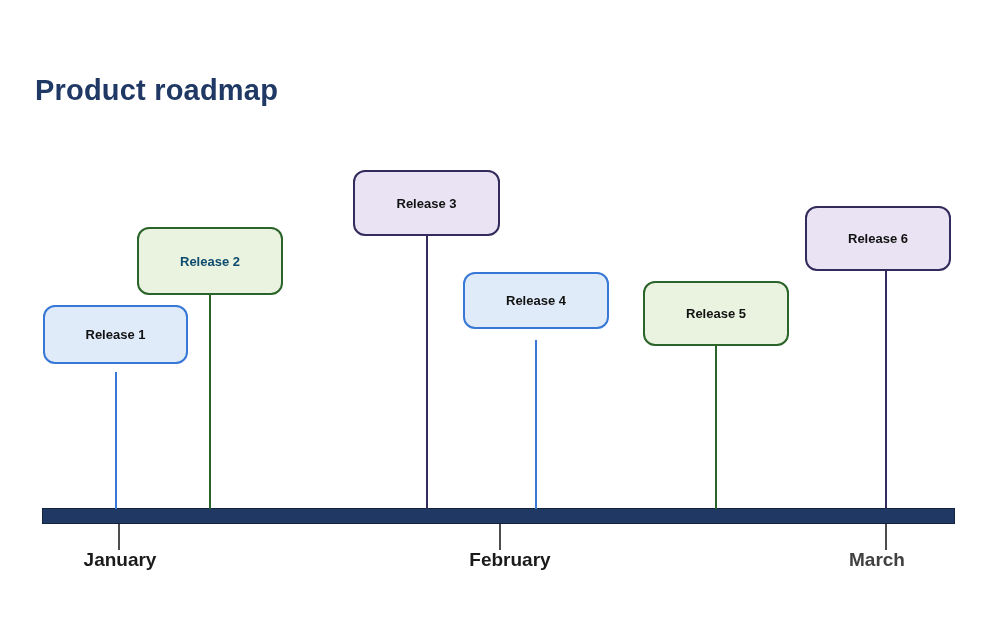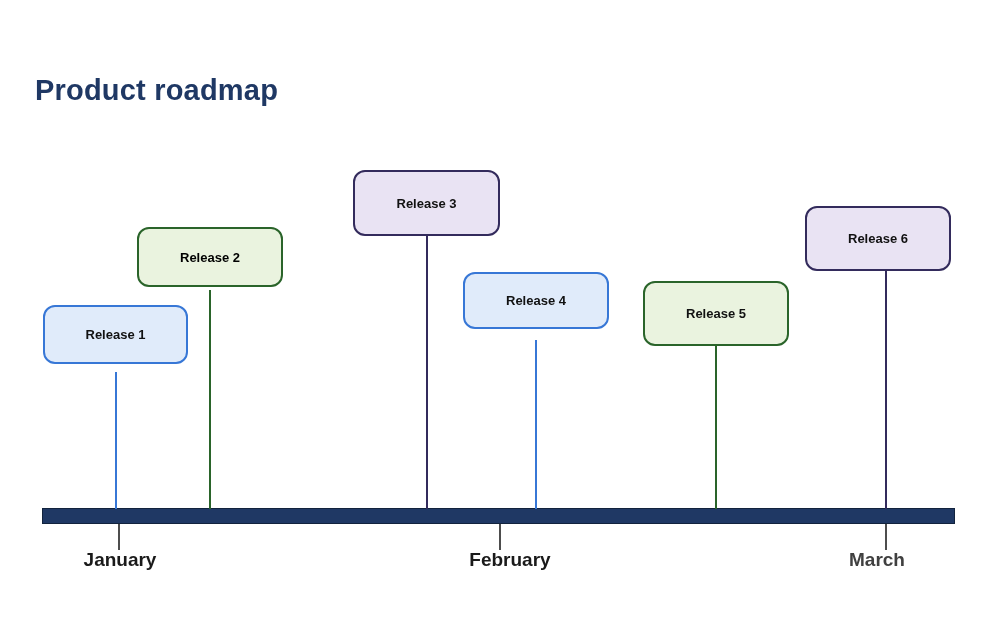--- a/index.html
+++ b/index.html
@@ -60,21 +60,21 @@
 </head>
 <body>
 
 <div id="canvas">
   <div class="page-title" style="color: rgb(31, 56, 100); margin-top: 44px;">Product roadmap</div>
   <div class="timeline-bar" id="timeline-bar" style="left: 42px; top: 508px; width: 913px; height: 16px; background: rgb(31, 56, 100); border-color: rgb(18, 35, 61);"></div>
   <div id="nodes">
       <div class="release-stem" style="left: 115px; top: 372px; height: 137px; background: rgb(55, 119, 214);"></div>
       <div class="release-box" style="left: 43px; top: 305px; width: 145px; height: 59px; background: rgb(224, 235, 250); border-color: rgb(55, 119, 214); color: rgb(17, 17, 17);">Release 1</div>
       <div class="release-stem" style="left: 209px; top: 290px; height: 219px; background: rgb(42, 100, 42);"></div>
-      <div class="release-box" style="left: 137px; top: 227px; width: 146px; height: 60px; background: rgb(234, 243, 223); border-color: rgb(42, 100, 42); color: #000000;">Release 2</div>
+      <div class="release-box" style="left: 137px; top: 227px; width: 146px; height: 68px; background: rgb(234, 243, 223); border-color: rgb(42, 100, 42); color: #0c4a6e;">Release 2</div>
       <div class="release-stem" style="left: 426px; top: 236px; height: 273px; background: rgb(51, 43, 92);"></div>
       <div class="release-box" style="left: 353px; top: 170px; width: 147px; height: 66px; background: rgb(233, 227, 243); border-color: rgb(51, 43, 92); color: rgb(17, 17, 17);">Release 3</div>
       <div class="release-stem" style="left: 535px; top: 340px; height: 169px; background: rgb(55, 119, 214);"></div>
       <div class="release-box" style="left: 463px; top: 272px; width: 146px; height: 57px; background: rgb(224, 235, 250); border-color: rgb(55, 119, 214); color: rgb(17, 17, 17);">Release 4</div>
       <div class="release-stem" style="left: 715px; top: 346px; height: 163px; background: rgb(42, 100, 42);"></div>
       <div class="release-box" style="left: 643px; top: 281px; width: 146px; height: 65px; background: rgb(234, 243, 223); border-color: rgb(42, 100, 42); color: rgb(17, 17, 17);">Release 5</div>
       <div class="release-stem" style="left: 885px; top: 271px; height: 238px; background: rgb(51, 43, 92);"></div>
       <div class="release-box" style="left: 805px; top: 206px; width: 146px; height: 65px; background: rgb(233, 227, 243); border-color: rgb(51, 43, 92); color: rgb(17, 17, 17);">Release 6</div>
     </div>
   <div id="months">

